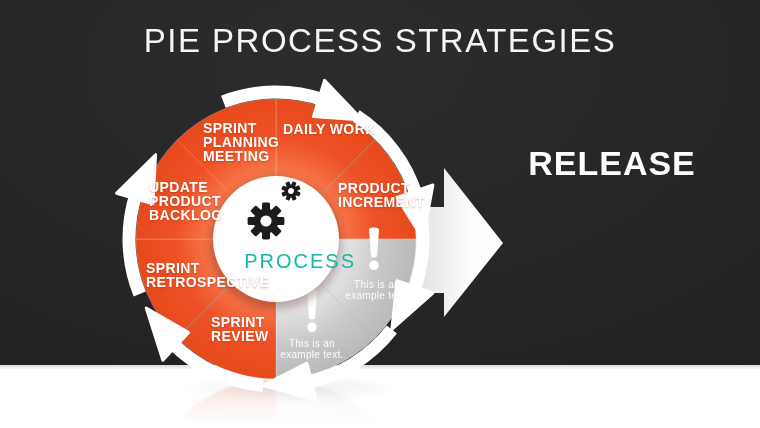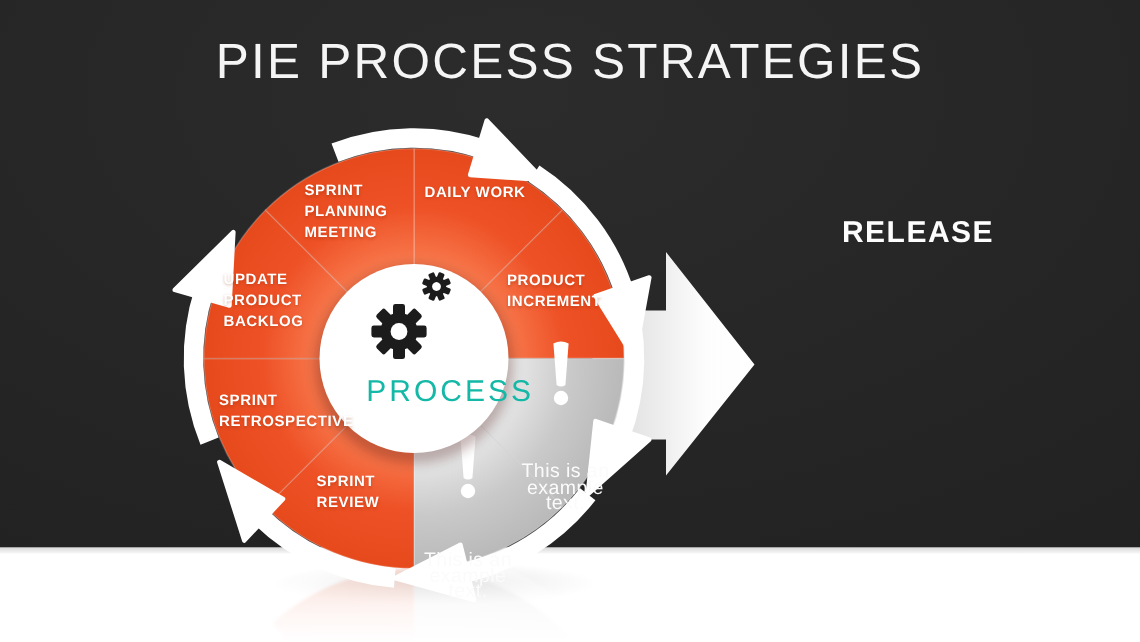--- a/index.html
+++ b/index.html
@@ -41,44 +41,44 @@
     position:absolute;left:0;top:0;width:760px;height:63px;
     background:linear-gradient(rgba(255,255,255,.30), rgba(255,255,255,.85) 70%, #fff 100%);
   }
   .diagram-svg{position:absolute;left:0;top:0;}
   .page-title{
     position:absolute;left:0;top:22px;width:760px;text-align:center;
     color:var(--title-text,#f5f5f5);font-size:33px;font-weight:300;
     letter-spacing:1.5px;
   }
   .wedge-label{
-    position:absolute;color:#fff;font-size:10px;font-weight:700;
+    position:absolute;color:#fff;font-size:14px;font-weight:700;
     letter-spacing:.4px;line-height:14px;white-space:pre-line;
     text-shadow:0 1px 2px rgba(140,40,5,.35);
   }
   .lbl-sprint-planning{left:203px;top:121px;}
   .lbl-daily-work{left:283px;top:122px;}
   .lbl-product-increment{left:338px;top:181px;}
   .lbl-update-backlog{left:149px;top:180px;}
   .lbl-sprint-retrospective{left:146px;top:261px;}
   .lbl-sprint-review{left:211px;top:315px;}
   .example-label{
     position:absolute;width:80px;text-align:center;color:#fbfbfb;
-    font-size:13px;font-weight:400;letter-spacing:.3px;line-height:10.5px;
-    white-space:pre-line;text-shadow:none;margin-top:29px;
+    font-size:10px;font-weight:400;letter-spacing:.3px;line-height:10.5px;
+    white-space:pre-line;text-shadow:none;
   }
   .lbl-example-right{left:337px;top:280px;}
   .lbl-example-bottom{left:272px;top:339px;}
   .process-label{
     position:absolute;left:196px;top:250px;width:160px;text-align:right;
     color:#14b8a6;font-size:20px;font-weight:300;letter-spacing:2px;
   }
   .release-heading{
     position:absolute;left:507px;top:144px;width:210px;text-align:center;
-    color:#fdfdfd;font-size:20px;font-weight:700;letter-spacing:1px;
+    color:#fdfdfd;font-size:34px;font-weight:700;letter-spacing:1px;
   }
   .release-body{
     position:absolute;left:518px;top:210px;width:205px;
     color:var(--body-text,#8a8a8a);font-size:10.8px;font-weight:400;
     line-height:19.5px;letter-spacing:.2px;
   }
 </style>
 </head>
 <body>
 

